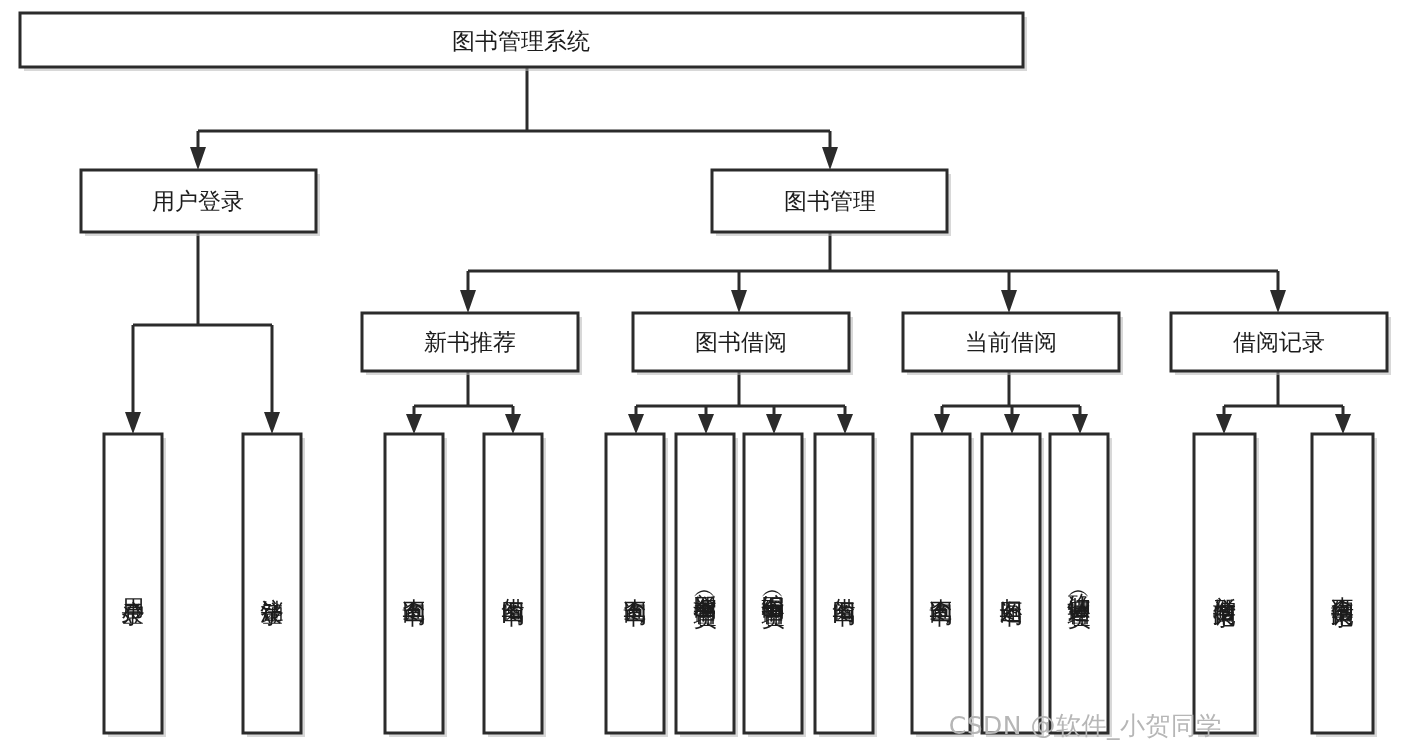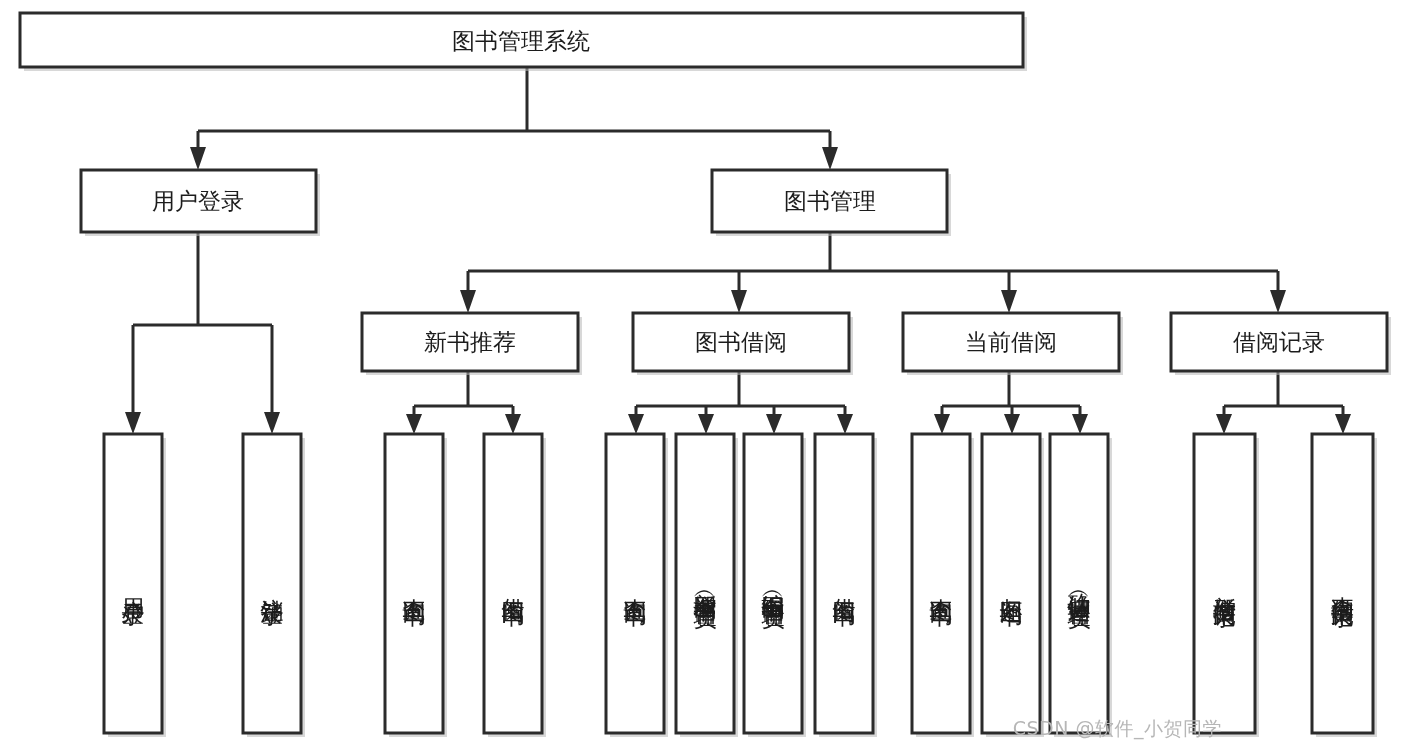--- a/index.html
+++ b/index.html
@@ -70,21 +70,21 @@
     letter-spacing: 2px;
     color: #1c1c1c;
     white-space: nowrap;
     text-align: center;
   }
   .watermark {
     position: absolute;
     right: 12px;
     bottom: 5px;
     font-family: "DejaVu Sans", "Liberation Sans", sans-serif;
-    font-size: 19px;
+    font-size: 25px;
     color: #b6b6b6;
     letter-spacing: 0.5px;
     white-space: nowrap;
   }
 </style>
 </head>
 <body>
 
 <div id="diagram-root">
 

